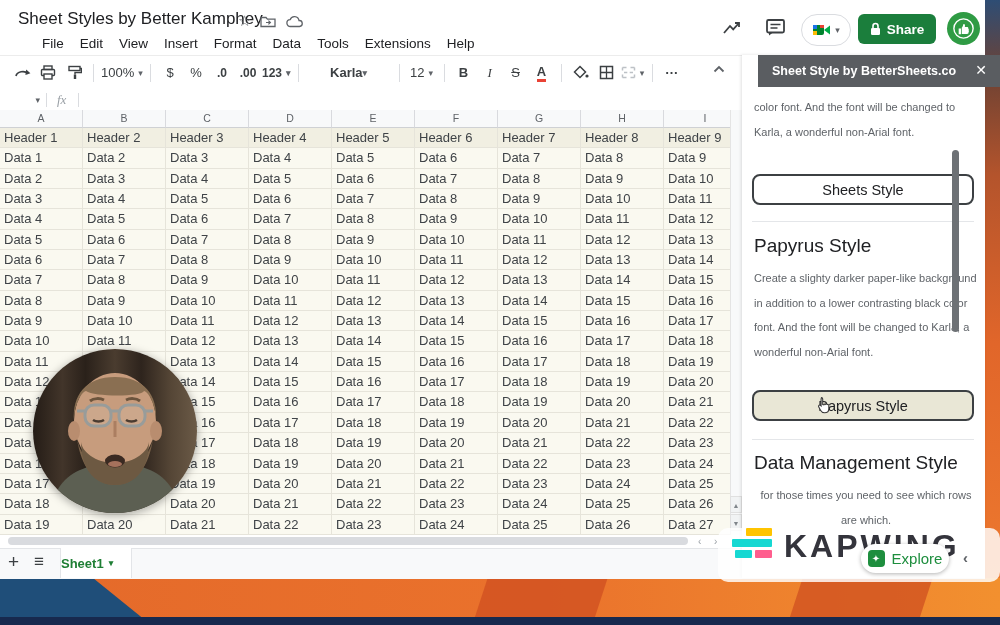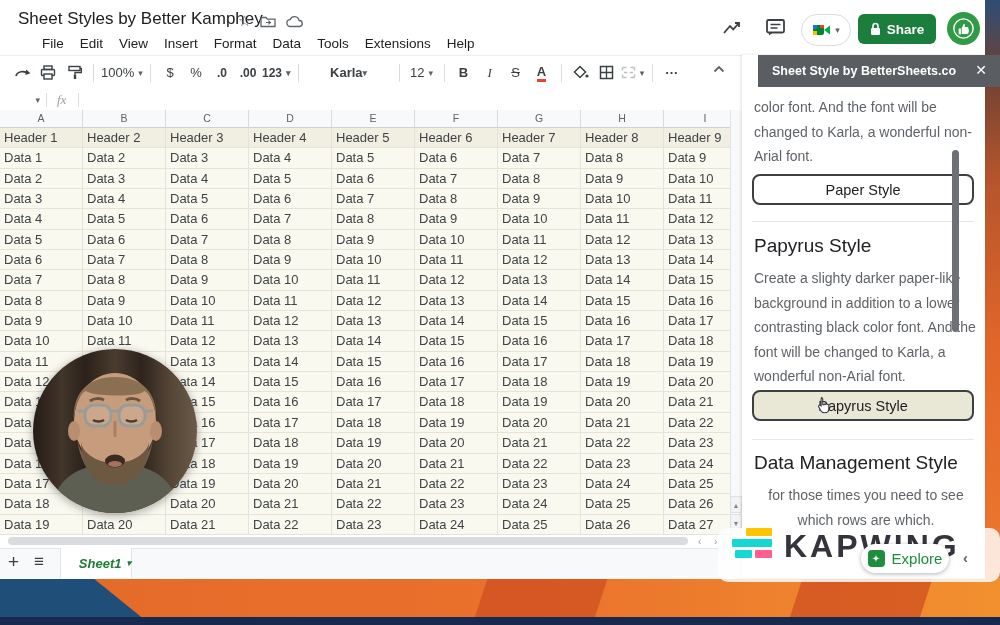--- a/index.html
+++ b/index.html
@@ -72,36 +72,36 @@
   .varrow{left:730px;width:12px;height:17px;font-size:7px;color:#80868b;text-align:center;line-height:17px;
     background:#f1f3f4;border:1px solid #e0e0e0;box-sizing:border-box;}
   #hthumb{left:8px;top:537px;width:680px;height:8px;background:#d9dbdf;border-radius:4px;}
   .harrow{top:536px;font-size:10px;color:#9aa0a6;}
 
   
   #bottom-bar{left:0;top:548px;width:985px;height:30px;background:#f8f9fa;border-top:1px solid #e3e5e8;}
   #add-sheet{left:8px;top:551px;font-size:19px;color:#3c4043;}
   #all-sheets{left:34px;top:552px;font-size:17px;color:#3c4043;}
   #sheet-tab{left:60px;top:548px;width:70px;height:30px;background:#fff;border-left:1px solid #e3e5e8;
-    border-right:1px solid #e3e5e8;display:flex;align-items:center;justify-content:flex-end;gap:5px;
-    color:#1e7e34;font-size:13px;font-weight:700;font-style:italic;}
+    border-right:1px solid #e3e5e8;display:flex;align-items:center;justify-content:flex-start;gap:5px;
+    color:#1e7e34;font-size:13px;font-weight:700;}
   #explore-btn{left:861px;top:544px;width:88px;height:29px;background:#fff;border-radius:16px;
     box-shadow:0 1px 4px rgba(0,0,0,.3);display:flex;align-items:center;justify-content:center;gap:7px;z-index:60;}
   #explore-ic{width:17px;height:17px;border-radius:4px;background:#1e8e3e;color:#fff;font-size:10px;
     display:flex;align-items:center;justify-content:center;}
   #explore-label{color:#1e8e3e;font-size:15px;}
   #panel-chevron{left:963px;top:549px;font-size:15px;font-weight:700;color:#5f6368;z-index:60;}
 
   
   #sidebar{left:742px;top:55px;width:243px;height:523px;background:#fff;box-shadow:-1px 0 3px rgba(0,0,0,.12);}
   #sb-header{position:absolute;left:0;top:0;width:243px;height:32px;background:#5a5d61;
     display:flex;align-items:center;margin-left:16px;}
   #sb-title{margin-left:14px;color:#fff;font-size:12.5px;font-weight:700;}
   #sb-close{position:absolute;right:14px;top:7px;color:#fff;font-size:14px;}
-  .sb-text{position:absolute;left:12px;width:224px;font-size:14px;color:#5f6368;line-height:24.6px;}
+  .sb-text{position:absolute;left:12px;width:224px;font-size:11px;color:#5f6368;line-height:24.6px;}
   .sb-h{position:absolute;left:12px;font-size:19px;color:#202124;font-weight:500;}
   .sb-btn{position:absolute;left:10px;width:222px;height:31px;background:#fff;border:2px solid #3c4043;
     border-radius:8px;font-size:14.5px;color:#202124;display:flex;align-items:center;justify-content:center;
     font-family:"Liberation Sans",sans-serif;}
   .sb-hr{position:absolute;left:10px;width:222px;height:1px;background:#e4e6e9;}
   #papyrus-btn{background:#e9e7d6;}
   #sb-thumb{position:absolute;left:210px;top:95px;width:7px;height:182px;background:#6d7175;border-radius:4px;}
   #cursor-hand{position:absolute;left:73px;top:341px;z-index:5;}
 
   
@@ -520,21 +520,21 @@
       <span>Sheet1</span>
       <span class="car" style="color:#1e7e34;">▾</span>
     </div>
 
     <div class="abs" id="sidebar">
       <div id="sb-header">
         <span id="sb-title">Sheet Style by BetterSheets.co</span>
         <span id="sb-close">✕</span>
       </div>
       <div class="sb-text" style="top:40px;">color font. And the font will be changed to Karla, a wonderful non-Arial font.</div>
-      <button class="sb-btn" style="top:119px;">Paper Style</button>
+      <button class="sb-btn" style="top:119px;">Sheets Style</button>
       <div class="sb-hr" style="top:166px;"></div>
       <div class="sb-h" style="top:180px;">Papyrus Style</div>
       <div class="sb-text" style="top:211px;">Create a slighty darker paper-like background in addition to a lower contrasting black color font. And the font will be changed to Karla, a wonderful non-Arial font.</div>
       <button class="sb-btn" id="papyrus-btn" style="top:335px;">Papyrus Style</button>
       <div id="cursor-hand">
         <svg width="17" height="19" viewBox="0 0 17 19">
           <path d="M6.2 1.6c.9 0 1.5.6 1.5 1.5v5.5l1.2.2c.3-.7 1.2-.9 1.8-.4.4-.6 1.3-.6 1.7.1.6-.3 1.4.2 1.4 1v3.2c0 2.5-1.7 4.1-4.2 4.1-2.1 0-3.2-.8-4.1-2.5L3.8 11c-.5-.8-.2-1.7.6-1.9.5-.2 1 0 1.4.5l.3.3V3.1c0-.9.3-1.5 1.1-1.5z" fill="#fff" stroke="#3a3a3a" stroke-width="1.1"></path>
         </svg>
       </div>
       <div class="sb-hr" style="top:384px;"></div>

